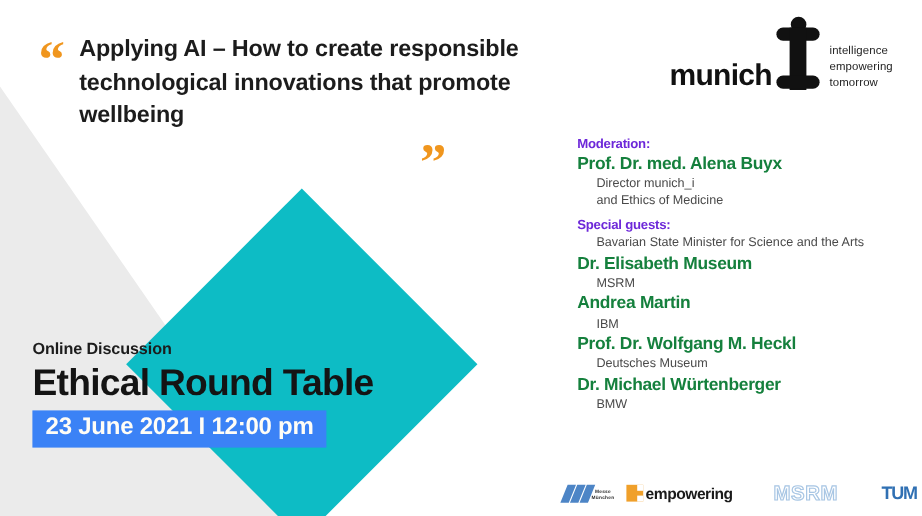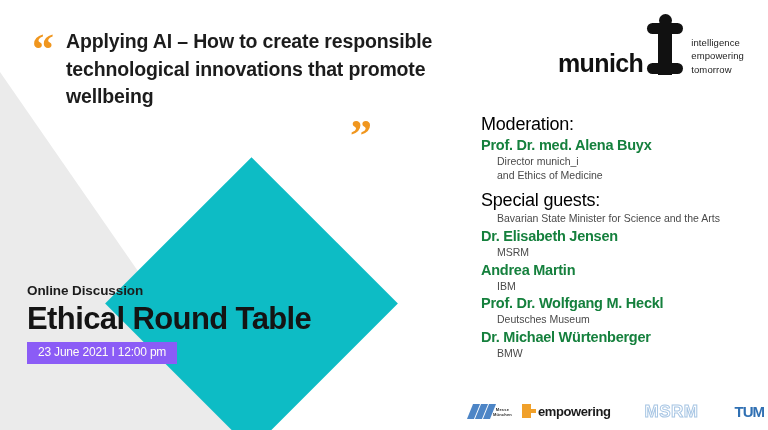--- a/index.html
+++ b/index.html
@@ -128,38 +128,38 @@
   .event-title {
     font-size:31px;
     font-weight:bold;
     color:#141414;
     letter-spacing:-0.6px;
     line-height:1.08;
     margin-bottom:7px;
   }
   .event-date {
     display:inline-block;
-    background:#8b5cf6;
+    background:#3b82f6;
     color:#fffdf6;
-    font-size:12px;
-    font-weight:normal;
+    font-size:20px;
+    font-weight:bold;
     letter-spacing:-0.2px;
     padding:3px 11px 5px 11px;
   }
 
   
   .people {
     position:absolute;
     left:481px; top:114px;
     width:280px;
   }
   .sec-heading {
-    font-size:18px;
-    font-weight:normal;
-    color:#000000;
+    font-size:11px;
+    font-weight:bold;
+    color:#6d28d9;
     letter-spacing:-0.2px;
     line-height:1.15;
     margin-bottom:1px;
   }
   .sec-heading.second { margin-top:7px; }
   .person { margin-bottom:1px; }
   .person-name {
     font-size:14.5px;
     font-weight:bold;
     color:#15803d;
@@ -281,21 +281,21 @@
     <div class="person-affil">Director munich_i</div>
     <div class="person-affil">and Ethics of Medicine</div>
   </div>
 
   <div class="sec-heading second">Special guests:</div>
 
   <div class="person">
     <div class="person-affil">Bavarian State Minister for Science and the Arts</div>
   </div>
   <div class="person">
-    <div class="person-name">Dr. Elisabeth Jensen</div>
+    <div class="person-name">Dr. Elisabeth Museum</div>
     <div class="person-affil">MSRM</div>
   </div>
   <div class="person">
     <div class="person-name">Andrea Martin</div>
     <div class="person-affil">IBM</div>
   </div>
   <div class="person">
     <div class="person-name">Prof. Dr. Wolfgang M. Heckl</div>
     <div class="person-affil">Deutsches Museum</div>
   </div>

